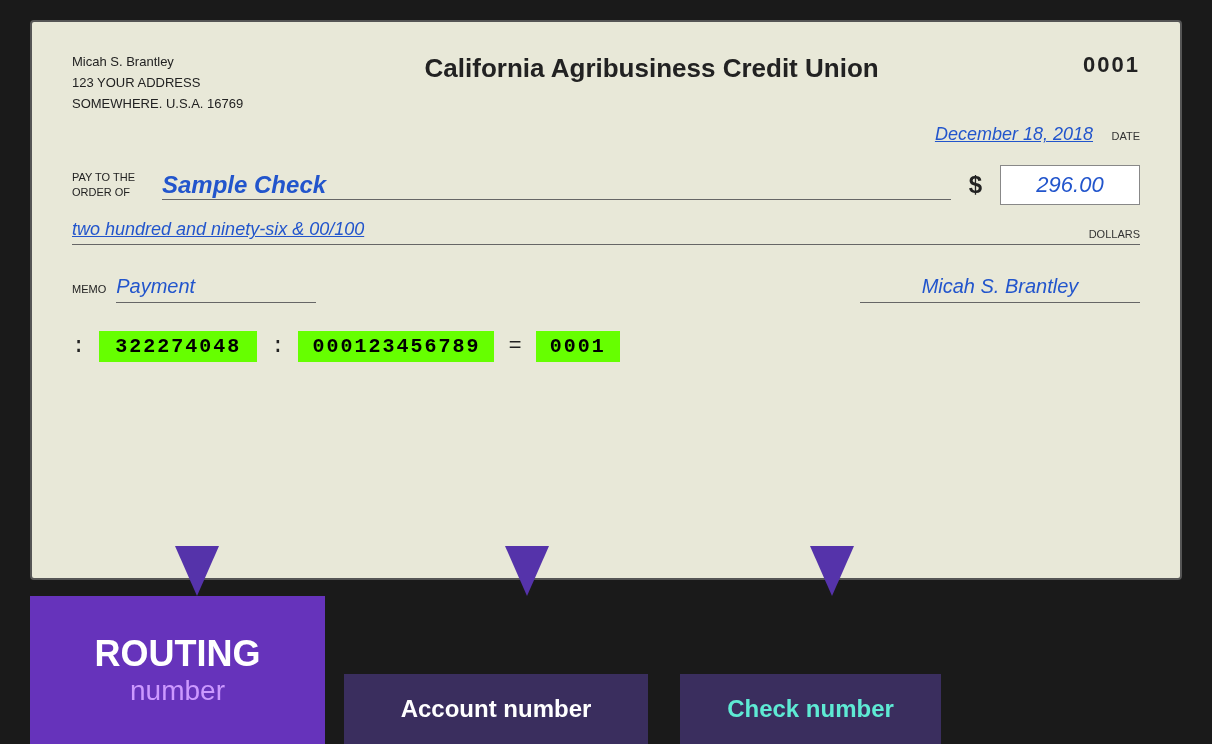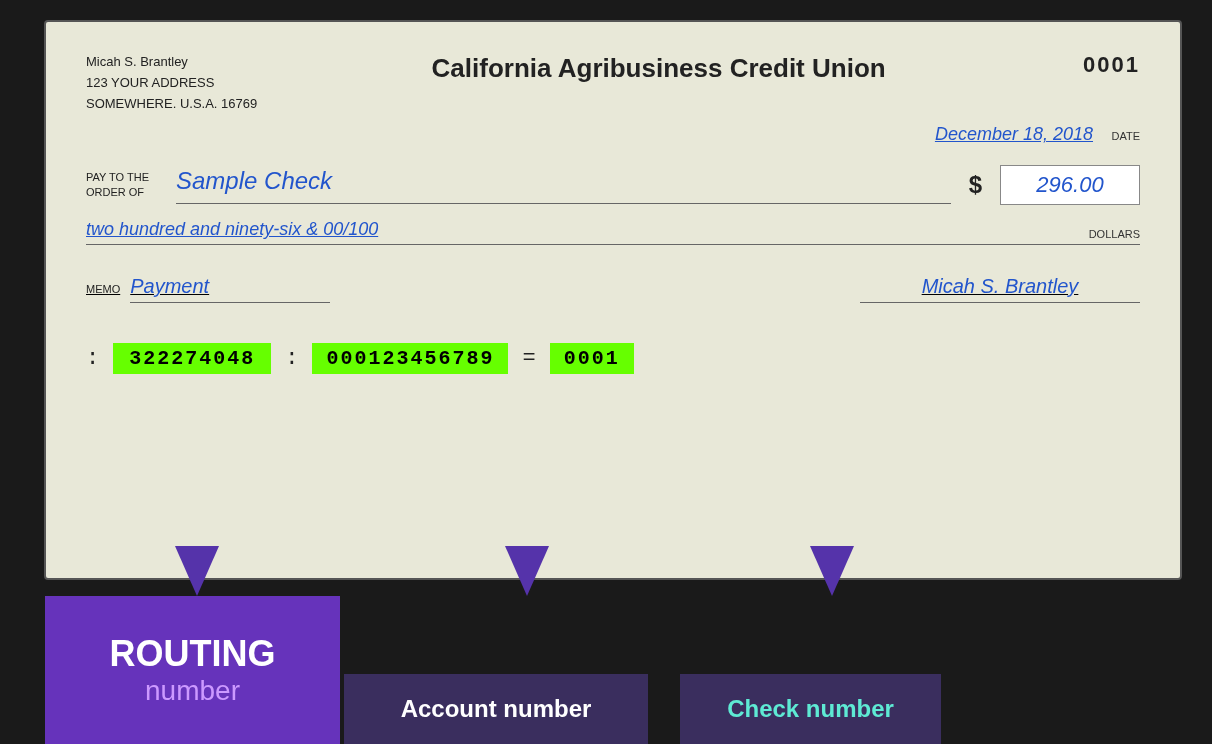--- a/index.html
+++ b/index.html
@@ -9,21 +9,21 @@
       background: #1a1a1a;
       font-family: Arial, sans-serif;
       overflow: hidden;
       position: relative;
     }
 
     
     .check-container {
       position: absolute;
       top: 20px;
-      left: 44px;
+      left: 30px;
       right: 30px;
       height: 560px;
       background: #e8e8d8;
       border: 2px solid #555;
       border-radius: 4px;
       padding: 30px 40px;
     }
 
     
     .check-header {
@@ -92,21 +92,22 @@
     .pay-to-label {
       font-size: 11px;
       color: #222;
       line-height: 1.4;
       min-width: 80px;
     }
 
     .pay-to-line {
       flex: 1;
       border-bottom: 1px solid #666;
-      padding-bottom: 8px;
+      padding-bottom: 0;
+      font-weight: bold;
     }
 
     .pay-to-name {
       font-size: 24px;
       color: #2255cc;
       font-style: italic;
     }
 
     .dollar-sign {
       font-size: 24px;
@@ -149,22 +150,21 @@
     .dollars-label {
       font-size: 11px;
       color: #333;
     }
 
     
     .memo-row {
       display: flex;
       align-items: center;
       justify-content: space-between;
-      margin-bottom: 40px;
-      text-decoration: underline;
+      margin-bottom: 28px;
     }
 
     .memo-section {
       display: flex;
       align-items: center;
       gap: 10px;
     }
 
     .memo-label {
       font-size: 11px;
@@ -270,21 +270,21 @@
       height: 0;
       border-left: 22px solid transparent;
       border-right: 22px solid transparent;
       border-top: 50px solid #5533aa;
     }
 
     
     .routing-label-box {
       position: absolute;
       bottom: 0;
-      left: 45px;
+      left: 30px;
       width: 295px;
       height: 148px;
       background: #6633bb;
       display: flex;
       flex-direction: column;
       justify-content: center;
       align-items: center;
     }
 
     .routing-label-title {

